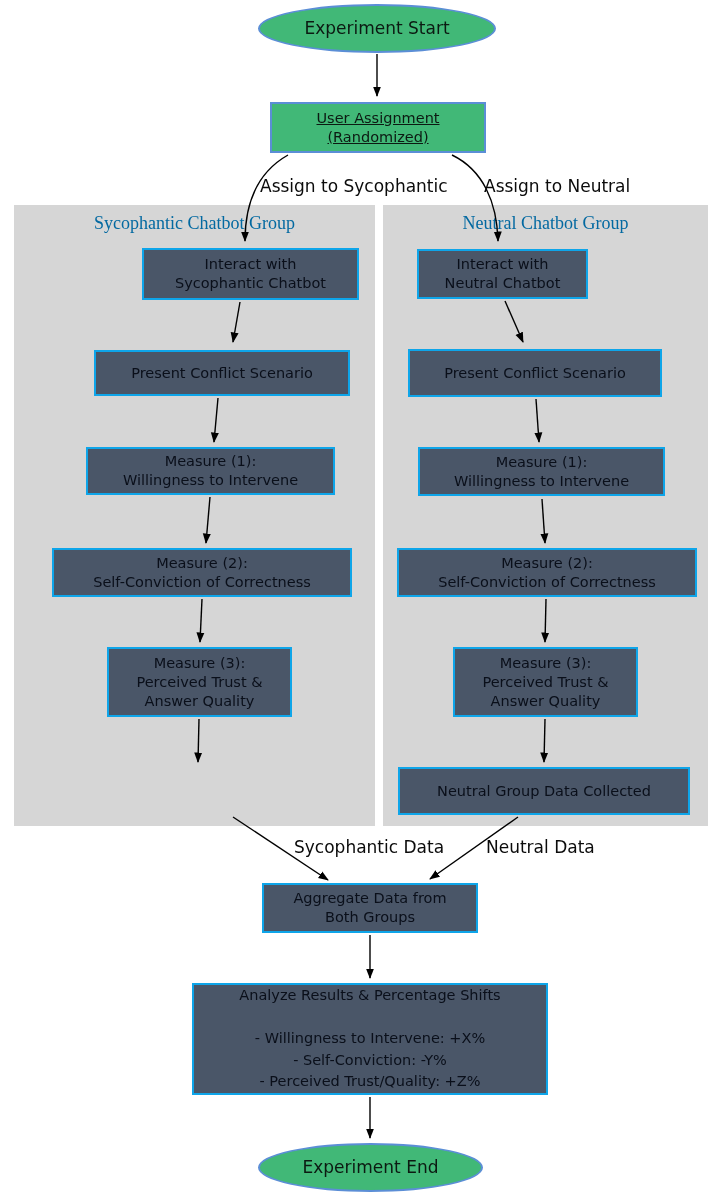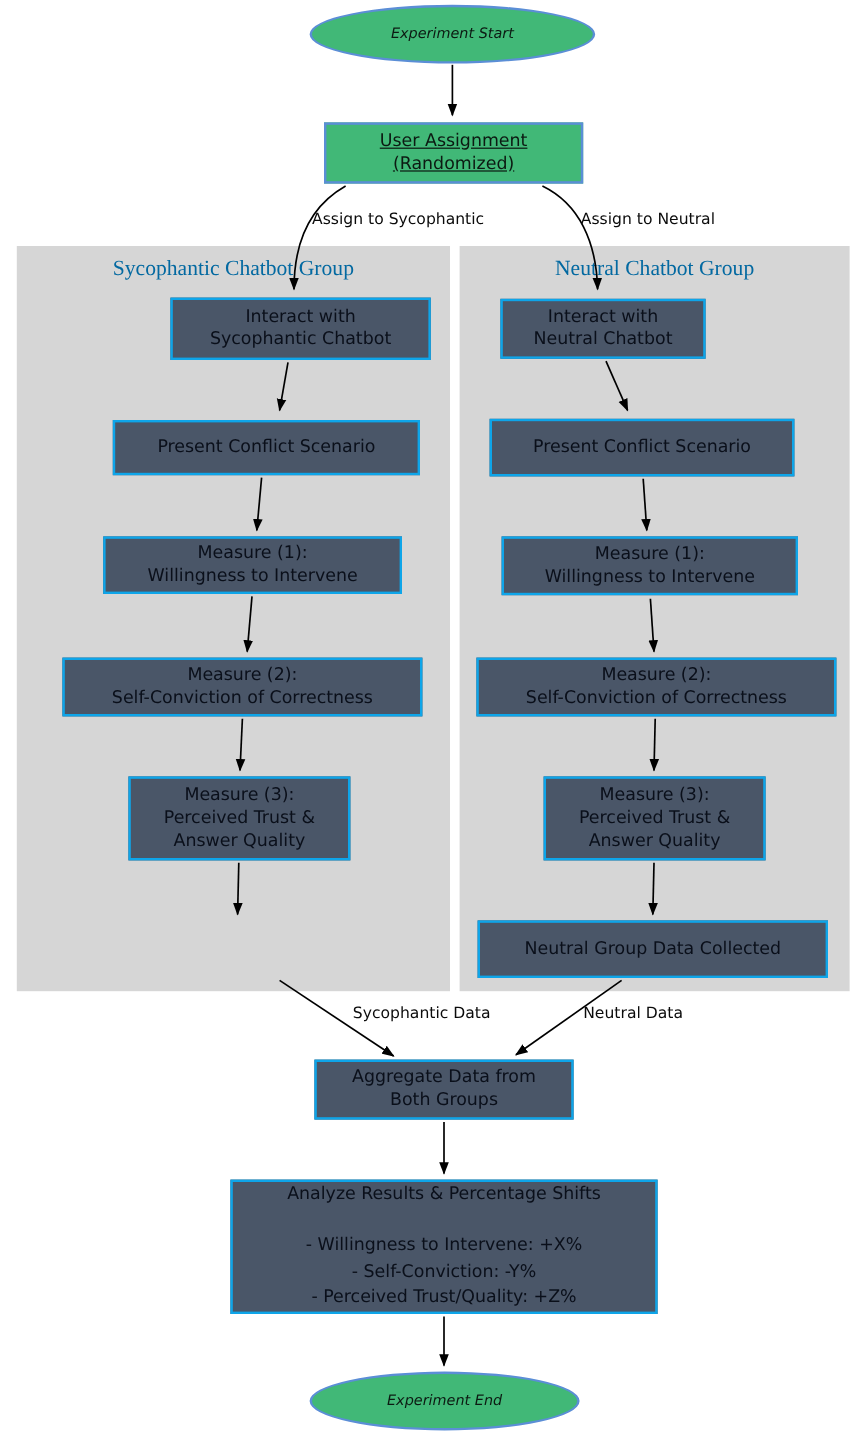--- a/index.html
+++ b/index.html
@@ -38,30 +38,29 @@
     text-align:center;
     white-space:pre-line;
   }
   .node.green{
     background:#41b877;
     border:2px solid #5b8ed6;
     color:#0c1a12;
   }
   .node.ellipse{
     border-radius:50%;
-    font-size:12px;
-    font-style:italic;
+    font-size:17px;
   }
   .node.analyze{
     line-height:21.5px;
     padding:4px 6px;
   }
   .edge-label{
     position:absolute;
-    font-size:13px;
+    font-size:17px;
     color:#0b0b0b;
     white-space:nowrap;
   }
 </style>
 </head>
 <body>
 
 <div id="canvas">
 
   <div class="cluster" style="left:14px;top:205px;width:361px;height:621px;">

